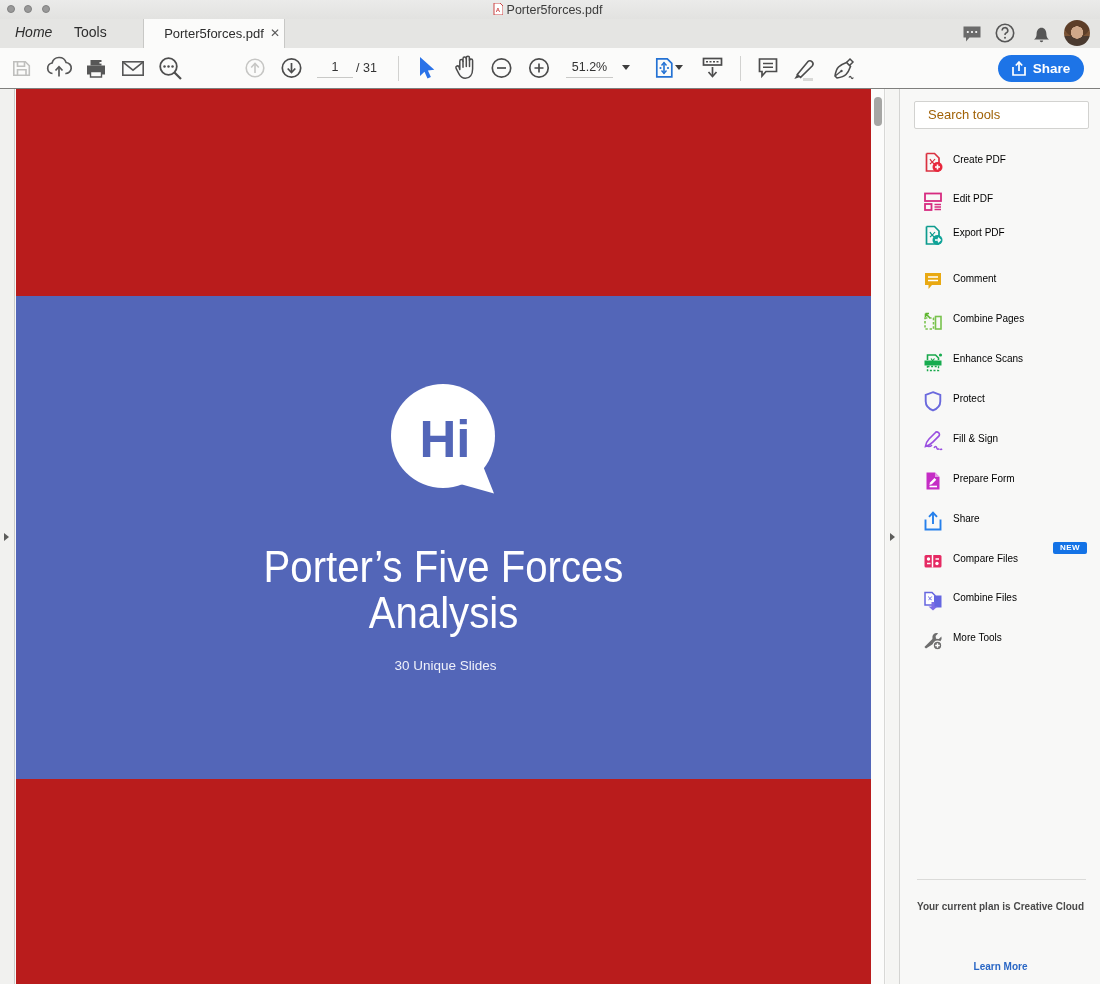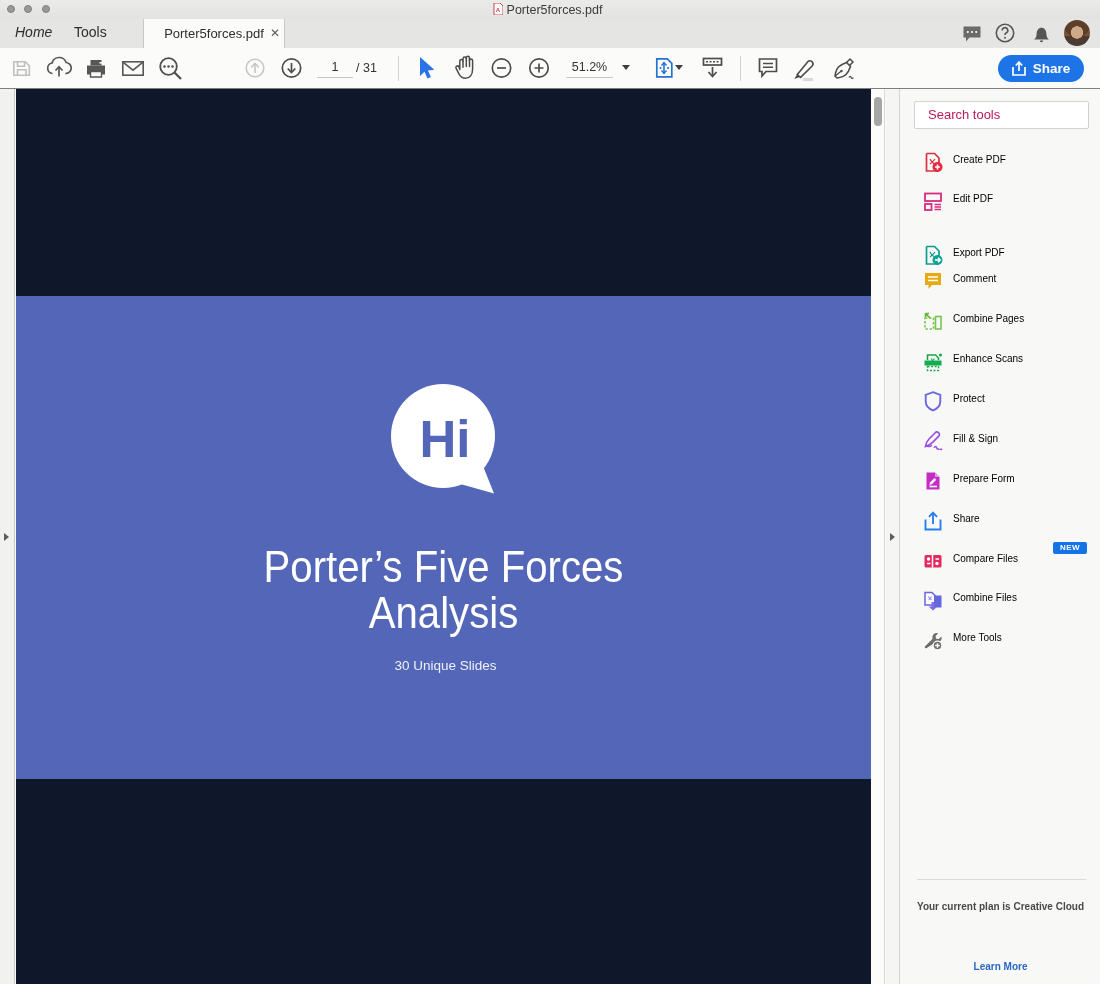--- a/index.html
+++ b/index.html
@@ -35,40 +35,40 @@
   #zoomval { position:absolute; left:566px; top:9px; width:47px; height:21px;
     border-bottom:1px solid #c9c9c7; font-size:12.5px; color:#333; text-align:center; line-height:20px; }
   .dropdn { position:absolute; width:0; height:0; border-left:4px solid transparent;
     border-right:4px solid transparent; border-top:5px solid #3e3e3e; }
   #sharebtn { position:absolute; left:998px; top:7px; width:86px; height:27px; border-radius:13.5px;
     background:#1d74e7; color:#fff; font-size:13.5px; font-weight:bold; text-align:center; line-height:27px; }
 
   
   #main { left:0; top:89px; width:1100px; height:895px; }
   #lstrip { left:0; top:0; width:15px; height:895px; background:#f1f1ef; border-right:1px solid #cbcbc9; }
-  #docarea { left:16px; top:0; width:855px; height:895px; background:#0f172a; }
+  #docarea { left:16px; top:0; width:855px; height:895px; background:#b91c1c; }
   #slide { left:0px; top:207px; width:855px; height:482.5px; background:#5366b8; }
   #scrolltrack { left:871px; top:0; width:14px; height:895px; background:#fcfcfb; border-right:1px solid #d8d8d6; }
   #scrollthumb { left:874px; top:8px; width:8px; height:29px; border-radius:4px; background:#a6a6a4; }
   #rstrip { left:886px; top:0; width:14px; height:895px; background:#f5f5f3; border-right:1px solid #d4d4d2; }
   .paneltri { position:absolute; width:0; height:0; border-top:4.5px solid transparent;
     border-bottom:4.5px solid transparent; border-left:5.5px solid #5d5d5b; }
 
   
   #hiwrap { position:absolute; left:0; top:0; width:855px; }
   #slidetitle { position:absolute; left:0; top:247.5px; width:855px; text-align:center;
     color:#fff; font-size:44px; line-height:46.5px; font-weight:normal;
     transform:scaleX(0.912); transform-origin:50% 0; }
   #slidesub { position:absolute; left:2px; top:361.5px; width:855px; text-align:center;
     color:#eef0fa; font-size:13.5px; }
 
   
   #sidebar { left:901px; top:0; width:199px; height:895px; background:#f8f8f7; }
   #searchbox { position:absolute; left:13px; top:12px; width:175px; height:28px; background:#fff;
-    border:1px solid #d2d2d0; border-radius:2px; font-size:13px; color:#be185d; line-height:26px; padding-left:13px; }
+    border:1px solid #d2d2d0; border-radius:2px; font-size:13px; color:#a16207; line-height:26px; padding-left:13px; }
   .tool { position:absolute; left:21px; width:178px; height:22px; }
   .tool svg { position:absolute; left:0; top:0; }
   .tool .lbl { position:absolute; left:31px; top:3px; font-size:10px; color:#000000; white-space:nowrap; }
   #newbadge { position:absolute; left:152px; top:453px; width:34px; height:12px; background:#1473e6;
     border-radius:2px; color:#fff; font-size:8px; font-weight:bold; text-align:center; line-height:12px; letter-spacing:0.5px; }
   #plandivider { position:absolute; left:16px; top:790px; width:169px; height:1px; background:#dbdbd9; }
   #plantext { position:absolute; left:0; top:812px; width:199px; text-align:center; font-size:10px; font-weight:bold; color:#4a4a4a; }
   #learnmore { position:absolute; left:0; top:852.5px; width:199px; text-align:center; font-size:10px; font-weight:bold; color:#2a67c5;margin-top:19px; }
 </style>
 </head>
@@ -262,21 +262,21 @@
       <div class="tool" style="top:101.4px;">
         <svg width="22" height="22" viewBox="0 0 22 22" fill="none">
           <g stroke="#d62b80" stroke-width="1.8">
             <rect x="3" y="3.5" width="16" height="7.5"></rect>
             <rect x="3" y="14" width="6.5" height="6"></rect>
             <path d="M12.5 14.5 h6.5 M12.5 17 h6.5 M12.5 19.5 h6.5" stroke-width="1.4"></path>
           </g>
         </svg>
         <span class="lbl">Edit PDF</span>
       </div>
-      <div class="tool" style="top:155px;text-decoration:underline;">
+      <div class="tool" style="top:135px;text-decoration:underline;">
         <svg width="22" height="22" viewBox="0 0 22 22" fill="none">
           <g stroke="#0d9b8e" stroke-width="1.7">
             <path d="M4.5 2.5 h8 l4.5 4.5 v6 m0 7 h-12.5 v-17.5"></path>
             <path d="M8 8 c1.5 3 3 4.5 5 5 m-5 0 c2 -1.5 3.5 -3 5 -5" stroke-width="1.2"></path>
           </g>
           <circle cx="15.5" cy="16" r="5" fill="#0fa398"></circle>
           <path d="M13 16 h5 m-2 -2.2 l2.2 2.2 l-2.2 2.2" stroke="#fff" stroke-width="1.5" fill="none"></path>
         </svg>
         <span class="lbl">Export PDF</span>
       </div>

